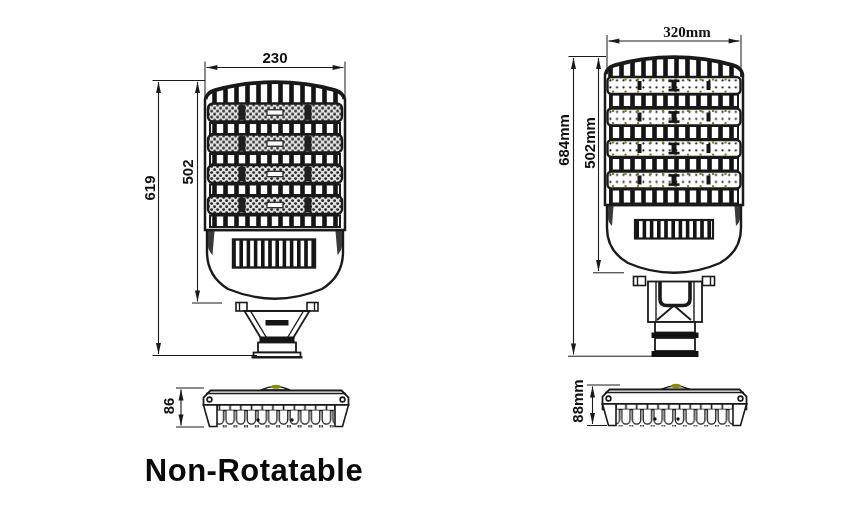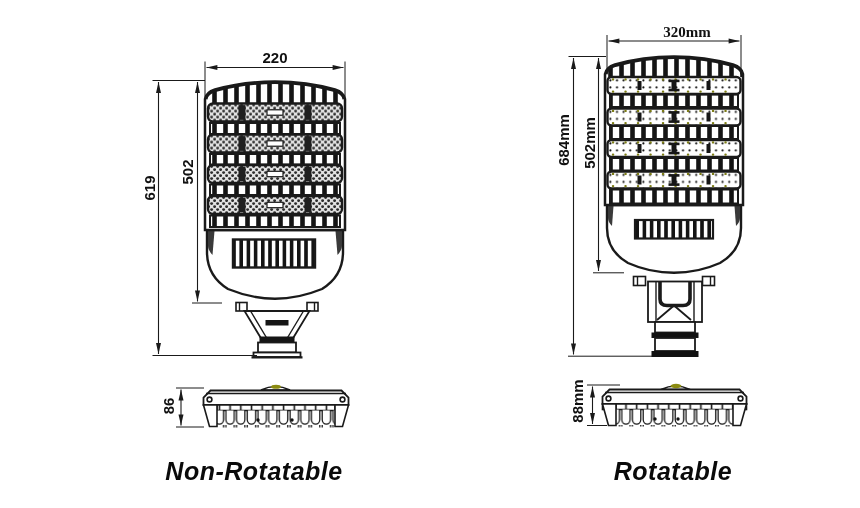--- a/index.html
+++ b/index.html
@@ -2,22 +2,22 @@
 <html><head>
 <meta charset="utf-8">
 <style>
   html,body{margin:0;padding:0;background:#fff;}
   .stage{position:relative;width:860px;height:508px;background:#fff;overflow:hidden;
          font-family:"Liberation Sans",sans-serif;color:#111;}
   .stage svg{position:absolute;left:0;top:0;}
   .dim-label{position:absolute;font-size:15px;font-weight:700;white-space:nowrap;
              transform:translate(-50%,-50%);color:#111;}
   .dim-label.vert{transform:translate(-50%,-50%) rotate(-90deg);}
-  .caption{position:absolute;font-size:25px;font-weight:700;white-space:nowrap;
-           transform:translate(-50%,-50%);color:#0a0a0a;letter-spacing:0.5px;font-style:italic;}
+  .caption{position:absolute;font-size:31px;font-weight:700;white-space:nowrap;
+           transform:translate(-50%,-50%);color:#0a0a0a;letter-spacing:0.5px;}
   .olive{stroke:#7d7d15;stroke-width:2.4;stroke-dasharray:0.1 12.4;stroke-linecap:round;fill:none;}
   .dim{stroke:#1a1a1a;stroke-width:1.1;fill:none;}
   .ext{stroke:#1a1a1a;stroke-width:1;fill:none;}
   .o24{stroke:#1a1a1a;stroke-width:2.4;fill:#fff;}
   .o18{stroke:#1a1a1a;stroke-width:1.8;fill:#fff;}
   .o16{stroke:#1a1a1a;stroke-width:1.6;fill:#fff;}
   .ln{stroke:#1a1a1a;stroke-width:1.4;fill:none;}
 </style>
 </head>
 <body>
@@ -223,25 +223,24 @@
 
       <line x1="573.5" y1="58" x2="573.5" y2="354.5" class="dim" marker-start="url(#aS)" marker-end="url(#aE)"></line>
       <line x1="568" y1="356.2" x2="652" y2="356.2" class="ext"></line>
 
       <line x1="587" y1="385" x2="620" y2="385" class="ext"></line>
       <line x1="587" y1="425.5" x2="607" y2="425.5" class="ext"></line>
       <line x1="592.5" y1="386.5" x2="592.5" y2="424" class="dim" marker-start="url(#aS)" marker-end="url(#aE)"></line>
     </g>
   </svg>
 
-  <div class="dim-label" style="left:275px;top:57px;">220</div>
+  <div class="dim-label" style="left:275px;top:57px;">230</div>
   <div class="dim-label vert" style="left:187px;top:172px;">502</div>
   <div class="dim-label vert" style="left:149px;top:188px;">619</div>
   <div class="dim-label vert" style="left:168px;top:406px;">86</div>
   <div class="caption" style="left:254px;top:471px;">Non-Rotatable</div>
 
   <div class="dim-label" style="left:687px;top:32px;font-family:Liberation Serif, serif;">320mm</div>
   <div class="dim-label vert" style="left:589px;top:143px;">502mm</div>
   <div class="dim-label vert" style="left:563px;top:140px;">684mm</div>
   <div class="dim-label vert" style="left:577px;top:401px;">88mm</div>
-  <div class="caption" style="left:673px;top:471px;">Rotatable</div>
 
 </div>
 
 </body></html>

